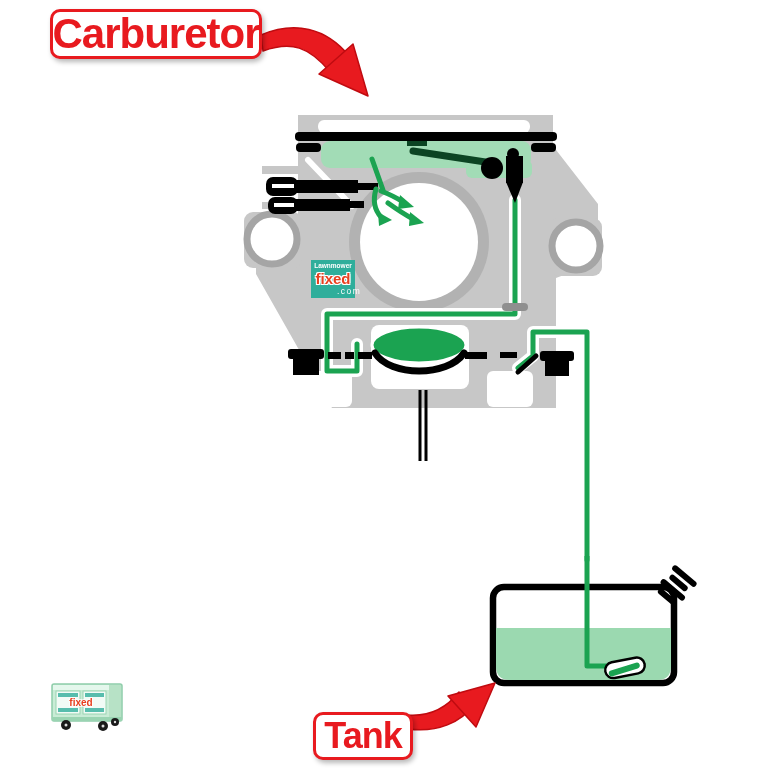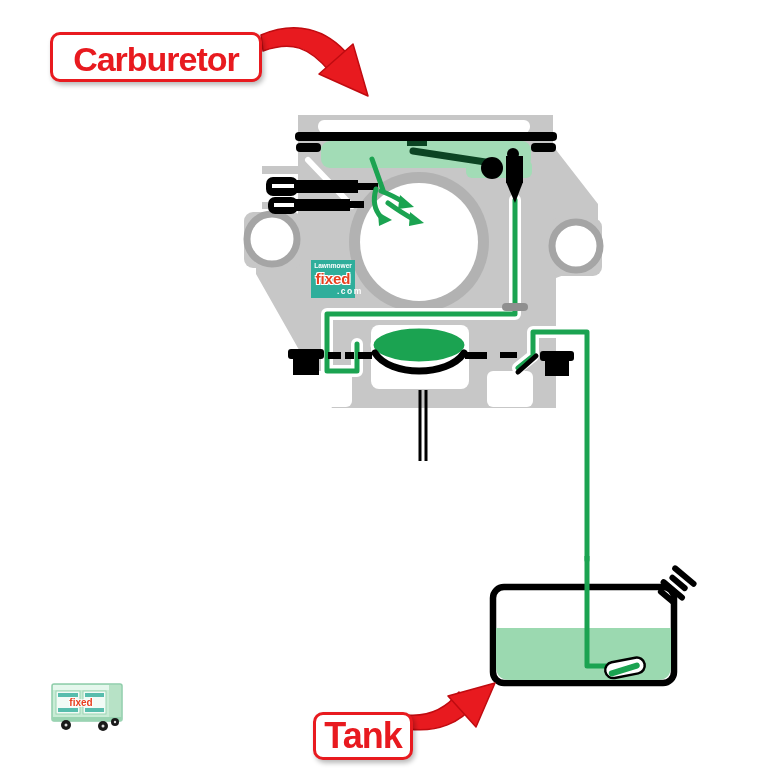--- a/index.html
+++ b/index.html
@@ -2,28 +2,28 @@
 <html style="--red: #e81a1f; --red_dark: #c00b10; --logo_red: #e8401f; --body_gray: #c7c7c7; --ring_gray: #b2b2b2; --dark_gray: #8f8f8f; --light_green: #a2dcb6; --fuel_green: #9bd9b0; --green: #1ba351; --dark_green: #0c4423; --teal: #2fae9b; --cart_green: #c9ecd6; --black: #000000;"><head>
 <meta charset="utf-8">
 <style>
   html,body{margin:0;padding:0;background:#fff;}
   .canvas{position:relative;width:768px;height:768px;background:#fff;overflow:hidden;
           font-family:"Liberation Sans",sans-serif;}
   .canvas svg{position:absolute;left:0;top:0;}
   .label-box{position:absolute;background:#fff;border:3.5px solid var(--red);
              border-radius:10px;display:flex;align-items:center;justify-content:center;
              color:var(--red);font-weight:bold;box-shadow:2px 3px 5px rgba(0,0,0,.28);}
-  .label-carb{left:50px;top:32px;width:206px;height:44px;font-size:34px;letter-spacing:-1px;align-items:flex-end;}
+  .label-carb{left:50px;top:9px;width:206px;height:44px;font-size:42px;letter-spacing:-1px;}
   .label-tank{left:313px;top:712px;width:94px;height:42px;font-size:36px;letter-spacing:-1px;}
   .logo{position:absolute;left:311px;top:260px;width:44px;background:var(--teal);
         text-align:center;padding:3px 0 3px 0;line-height:1;}
   .logo .l1{color:#fff;font-size:6.5px;font-weight:bold;}
   .logo .l2{color:var(--logo_red);font-size:15px;font-weight:bold;margin:1px 0 1px 0;
             text-shadow:-1px -1px 0 #fff,1px -1px 0 #fff,-1px 1px 0 #fff,1px 1px 0 #fff,0 1px 0 #fff,0 -1px 0 #fff;}
-  .logo .l3{color:#fff;font-size:8.5px;font-weight:bold;letter-spacing:1.5px;margin-left:26px;}
+  .logo .l3{color:#fff;font-size:8.5px;font-weight:normal;letter-spacing:1.5px;margin-left:26px;}
 </style>
 </head>
 <body>
 
 <div class="canvas">
 
 <svg width="768" height="768" viewBox="0 0 768 768">
 
   <g>
 

